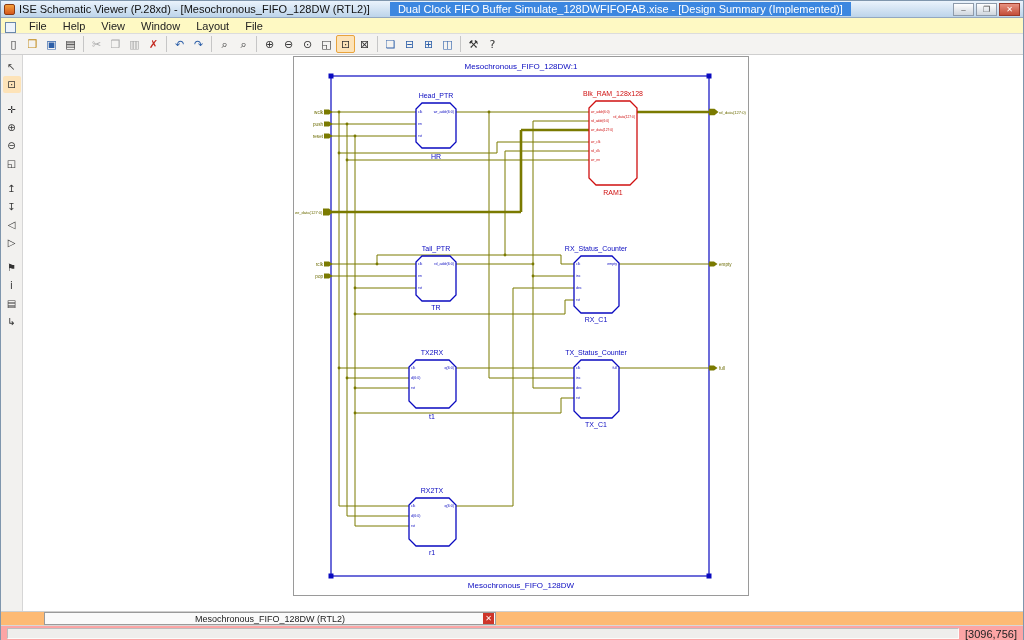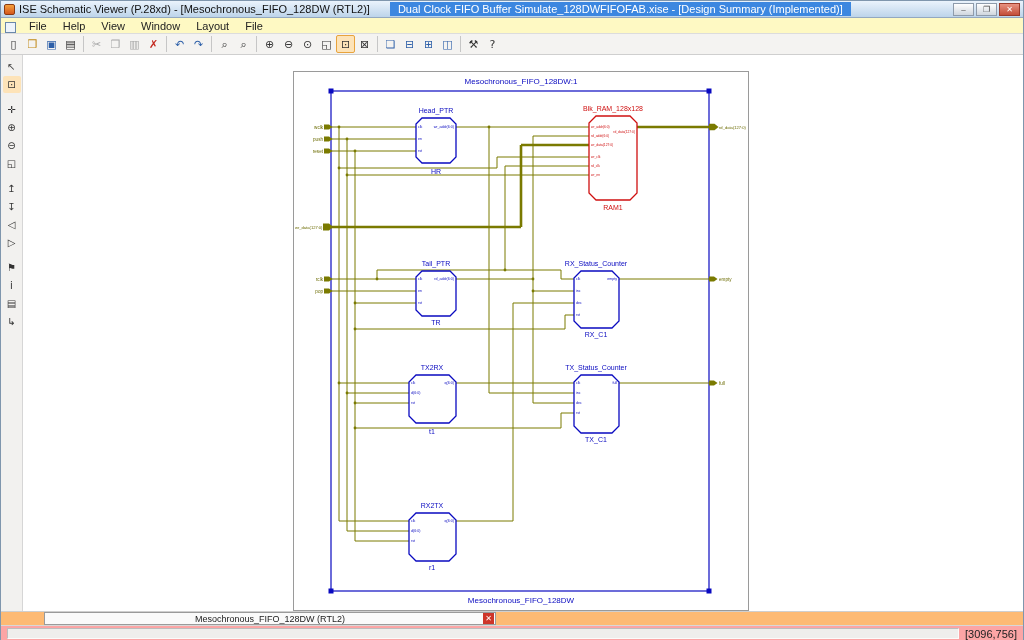--- a/index.html
+++ b/index.html
@@ -23,21 +23,21 @@
   .tb-btn{width:19px;height:18px;display:inline-flex;align-items:center;justify-content:center;font-size:11px;font-family:"DejaVu Sans",sans-serif;color:#333;border:1px solid transparent;border-radius:2px;flex:0 0 auto;}
   .tb-sep{width:0;height:16px;border-left:1px solid #c6c6c6;margin:0 3px;flex:0 0 auto;}
   .pressed{background:#fde3b8;border:1px solid #e8a33d;}
   .c-amber{color:#c08a18}.c-blue{color:#2d5fa8}.c-red{color:#c3271d}.c-green{color:#2e8b2e}.c-dark{color:#333}.dis{color:#a8a8a8}
   
   .body{height:556px;display:flex;flex:0 0 auto;}
   .side-toolbar{width:22px;background:#f2f1ef;border-right:1px solid #d6d6d6;display:flex;flex-direction:column;align-items:center;padding-top:3px;gap:1px;flex:0 0 auto;}
   .sb-btn{width:18px;height:17px;display:flex;align-items:center;justify-content:center;font-size:10px;font-family:"DejaVu Sans",sans-serif;color:#333;border:1px solid transparent;border-radius:2px;flex:0 0 auto;}
   .sb-sep{height:6px;flex:0 0 auto;}
   .canvas{flex:1;position:relative;background:#ffffff;}
-  .sheet{position:absolute;left:270px;top:16px;width:456px;height:476px;}
+  .sheet{position:absolute;left:270px;top:1px;width:456px;height:476px;}
   svg text{font-family:"Liberation Sans",sans-serif;}
   .sheet-border{fill:#fff;stroke:#9a9a9a;stroke-width:1;}
   .st{font-size:8px;fill:#0a0ac0;}
   .bnd{fill:none;stroke:#0a0ac0;stroke-width:1.2;}
   .corner{fill:#0a0ac0;}
   .blk{fill:#fff;stroke:#0a0ac0;stroke-width:1.3;}
   .blk.r{stroke:#cf1010;}
   .bt{font-size:7px;fill:#0a0ac0;}
   .bt.r{fill:#cf1010;}
   .pl{font-size:3.6px;fill:#0a0ac0;}

